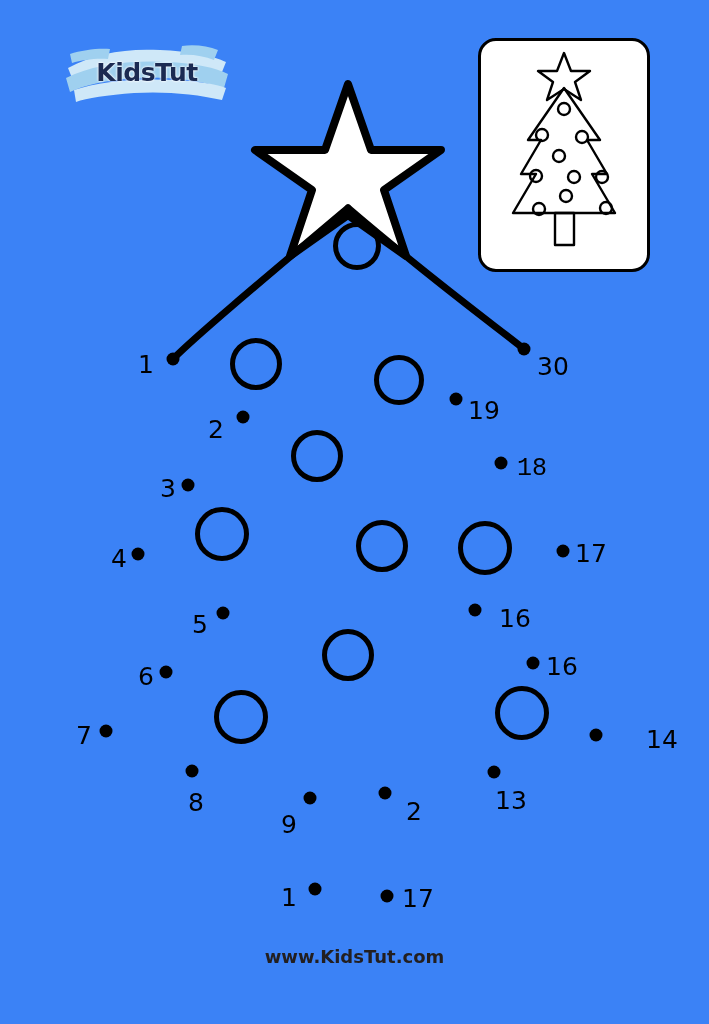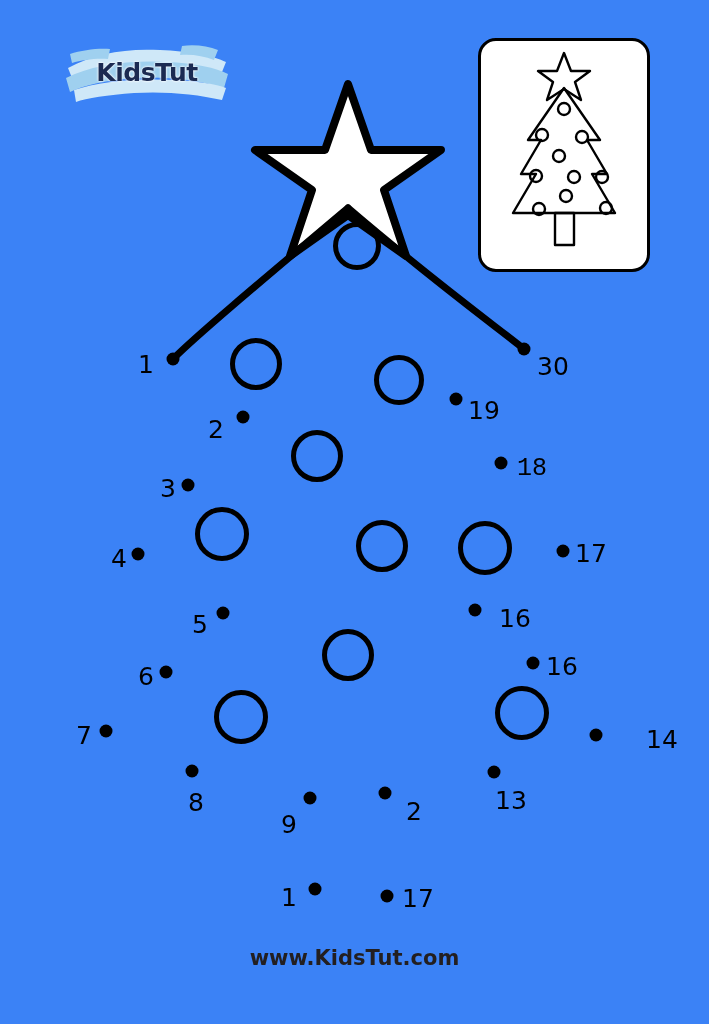--- a/index.html
+++ b/index.html
@@ -97,21 +97,21 @@
     background: transparent;
   }
   
   #footer {
     position: absolute;
     left: 0;
     top: 946px;
     width: 709px;
     text-align: center;
     font-family: "DejaVu Sans", sans-serif;
-    font-size: 21px;
+    font-size: 18px;
     font-weight: bold;
     color: #231f20;
   }
 </style>
 </head>
 <body>
 
 <div id="page">
 
   <div id="logo">

